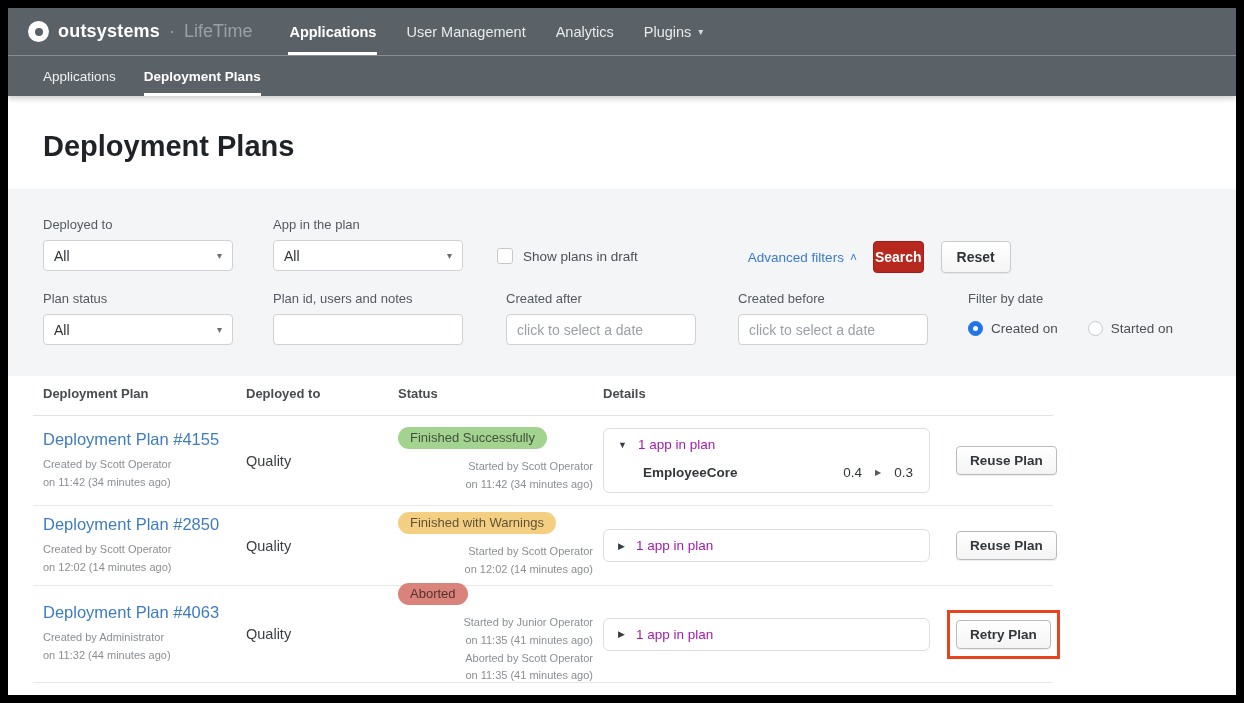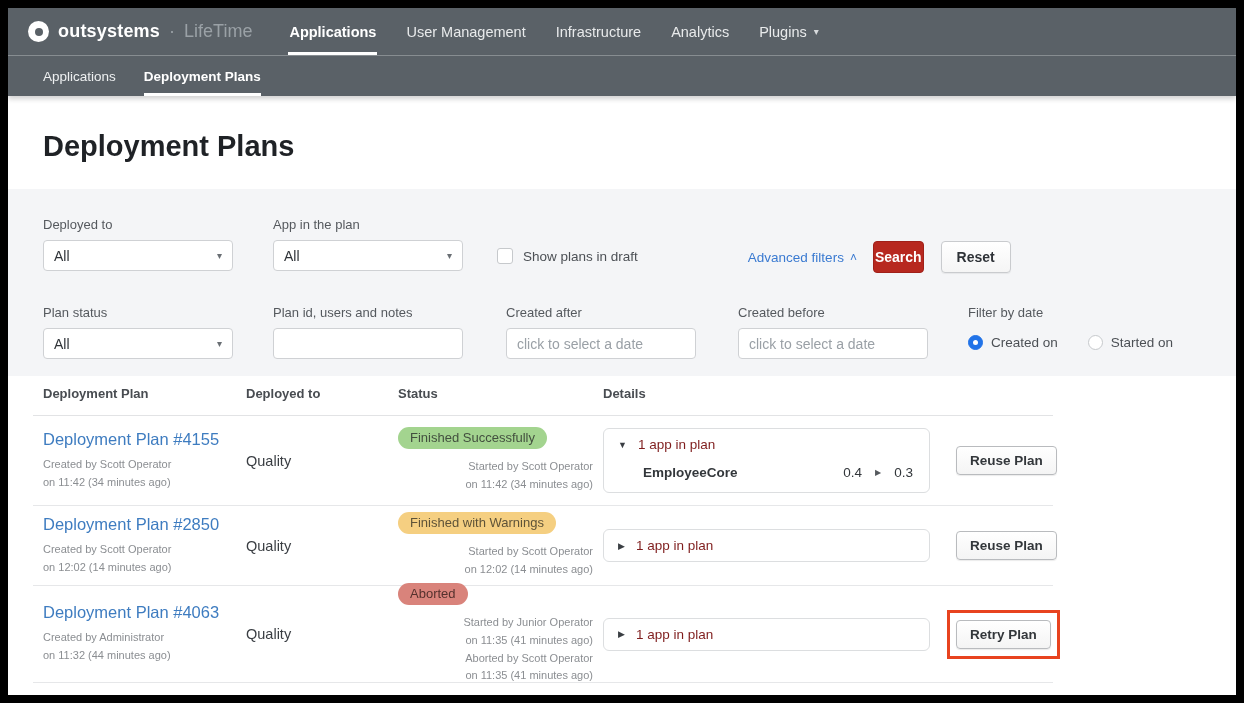--- a/index.html
+++ b/index.html
@@ -29,21 +29,21 @@
   .subnav-item.active { color:#fff; font-weight:bold; }
   .subnav-item.active::after { content:""; position:absolute; left:14px; right:14px; bottom:0; height:3px; background:#fff; }
 
   
   .content { flex:1; background:#fff; overflow:hidden; }
   h1.page-title { margin:34px 0 0 35px; font-size:29px; color:#1f2226; font-weight:bold; }
 
   
   .filter-panel { background:#f4f5f7; margin-top:26px; padding:28px 35px 25px 35px; height:187px; }
   .frow { display:flex; align-items:flex-start; }
-  .frow + .frow { margin-top:32px; }
+  .frow + .frow { margin-top:18px; }
   .fcol { display:flex; flex-direction:column; width:190px; flex:none; }
   .fcol + .fcol { margin-left:40px; }
   .flabel { font-size:13px; color:#55595e; margin-bottom:8px; }
   .select, .finput { height:31px; border:1px solid #cfd1d4; border-radius:4px; background:#fff; font-size:14px; color:#2f3338; padding:0 10px; display:flex; align-items:center; justify-content:space-between; cursor:pointer; }
   .finput { width:100%; font-family:"Liberation Sans", sans-serif; cursor:text; }
   input.finput::placeholder { color:#9aa0a6; }
   .select-caret { font-size:10px; color:#6a6f74; }
 
   .check-group { display:flex; align-items:center; gap:10px; margin-left:34px; margin-top:31px; }
   .checkbox { width:16px; height:16px; border:1px solid #c6c9cc; border-radius:3px; background:#fff; cursor:pointer; flex:none; }
@@ -82,21 +82,21 @@
   .sub { font-size:11px; color:#8b8e92; line-height:1.6; margin-top:7px; }
   .sub span { display:block; }
   .env-text { font-size:14.5px; color:#3a3e43; }
 
   .badge { display:inline-block; padding:3px 12px 4px; border-radius:13px; font-size:13px; white-space:nowrap; }
   .c-status .sub { margin-top:9px;text-align:right; }
 
   .details-panel { border:1px solid #dcdee0; border-radius:6px; background:#fff; padding:8px 14px; margin-right:16px; }
   .toggle-line { display:flex; align-items:center; gap:11px; cursor:pointer; }
   .tri { font-size:9px; color:#3a3e43; flex:none; }
-  .toggle-label { color:#7f1d1d; font-size:13.5px; }
+  .toggle-label { color:#a21caf; font-size:13.5px; }
   .app-line { display:flex; justify-content:space-between; align-items:center; margin-top:13px; padding:0 2px 4px 25px; }
   .app-name { font-weight:bold; color:#33373b; font-size:13.5px; }
   .versions { display:flex; align-items:center; gap:13px; font-size:13.5px; color:#33373b; }
   .version-arrow { font-size:8px; color:#55595e; }
 
   .action-btn { background:linear-gradient(#fff,#f4f4f4); border:1px solid #b9bbbe; border-radius:4px; padding:6px 13px; font-size:13.5px; font-weight:bold; color:#33373b; cursor:pointer; box-shadow:0 1px 1px rgba(0,0,0,0.08); white-space:nowrap; font-family:"Liberation Sans", sans-serif; }
   .highlight-box { display:inline-block; border:3px solid #e8431f; padding:7px 6px; margin-left:-9px; }
 </style>
 </head>
 <body>
@@ -114,23 +114,20 @@
         <span class="brand-product">LifeTime</span>
       </div>
       <div class="topnav">
         <div class="topnav-item active">
             <span>Applications</span>
           </div>
         <div class="topnav-item">
             <span>User Management</span>
           </div>
         <div class="topnav-item">
-            <span>Infrastructure</span>
-          </div>
-        <div class="topnav-item">
             <span>Analytics</span>
           </div>
         <div class="topnav-item">
           <span>Plugins</span>
           <span class="caret-down">▾</span>
         </div>
       </div>
     </div>
 
     <div class="subbar">

